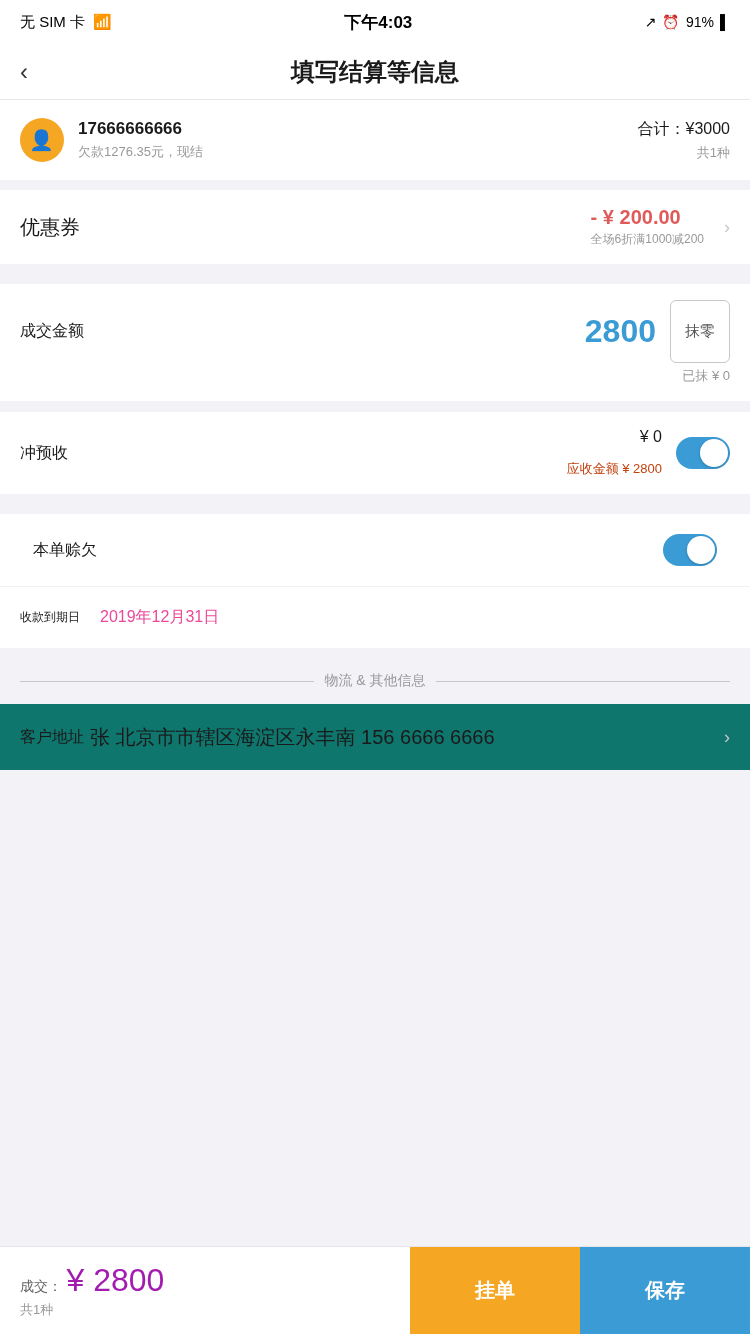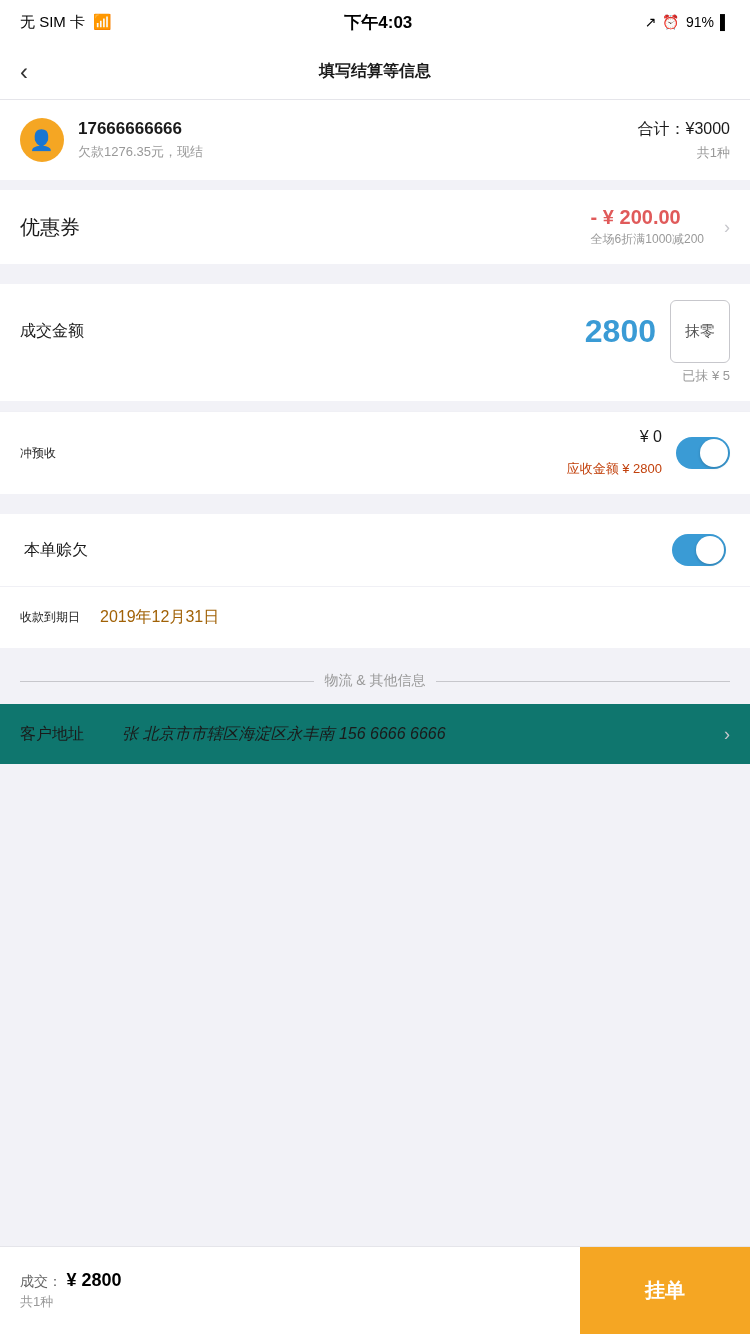--- a/index.html
+++ b/index.html
@@ -37,21 +37,21 @@
       position: relative;
     }
     .nav-back {
       position: absolute;
       left: 20px;
       font-size: 24px;
       color: #333;
       cursor: pointer;
     }
     .nav-title {
-      font-size: 16px;
+      font-size: 24px;
       font-weight: 600;
       color: #1a1a1a;
     }
     
     .content {
       padding-bottom: 100px;
     }
     
     .customer-card {
       background: #fff;
@@ -118,21 +118,21 @@
     .prepay-section {
       background: #fff;
       padding: 16px 20px;
       border-top: 1px solid #f0f0f5;
     }
     .prepay-row {
       display: flex;
       align-items: center;
       justify-content: space-between;
     }
-    .prepay-label { font-size: 12px; color: #1a1a1a; }
+    .prepay-label { font-size: 16px; color: #1a1a1a; }
     .prepay-right { display: flex; align-items: center; gap: 14px; }
     .prepay-value { font-size: 16px; color: #1a1a1a; text-align: right; }
     .prepay-sub { font-size: 13px; color: #c2410c; margin-top: 14px; text-align: right; }
     
     .toggle {
       width: 54px; height: 32px;
       background: #3a9bd5;
       border-radius: 16px;
       position: relative;
       cursor: pointer;
@@ -142,38 +142,38 @@
       width: 28px; height: 28px;
       background: #fff;
       border-radius: 50%;
       position: absolute;
       top: 2px; right: 2px;
       box-shadow: 0 1px 3px rgba(0,0,0,0.2);
     }
     
     .debt-section {
       background: #fff;
-      padding: 20px 24px;
+      padding: 20px 33px;
       display: flex;
       align-items: center;
       justify-content: space-between;
       margin-top: 10px;
       gap: 40px;
     }
     .debt-label { font-size: 16px; color: #1a1a1a; }
     
     .due-section {
       background: #fff;
       padding: 20px 20px;
       display: flex;
       align-items: center;
       border-top: 1px solid #f0f0f5;
     }
     .due-label { font-size: 12px; color: #1a1a1a; }
-    .due-value { font-size: 16px; color: #a16207; margin-left: 20px; }
+    .due-value { font-size: 16px; color: #ec4899; margin-left: 20px; }
     
     .logistics-divider {
       background: #f2f2f7;
       padding: 14px 20px;
       display: flex;
       align-items: center;
       justify-content: flex-start;
       gap: 10px;
       margin-top: 10px;
     }
@@ -182,39 +182,39 @@
     
     .address-section {
       background: #0f766e;
       padding: 18px 20px;
       display: flex;
       align-items: center;
       justify-content: space-between;
       margin-bottom: 10px;
     }
     .address-label { font-size: 16px; color: #1a1a1a; min-width: 70px; }
-    .address-value { font-size: 16px; color: #1a1a1a; flex: 1; margin-left: 32px; line-height: 1.5; font-style: italic; }
+    .address-value { font-size: 20px; color: #1a1a1a; flex: 1; margin-left: 0; line-height: 1.5; }
     
     .bottom-bar {
       position: fixed;
       bottom: 0;
       left: 0;
       width: 750px;
       height: 88px;
       background: #fff;
       display: flex;
       align-items: center;
       border-top: 1px solid #e5e5ea;
     }
     .bottom-summary {
       flex: 1;
       padding: 0 20px;
     }
     .bottom-total { font-size: 14px; color: #666; }
-    .bottom-amount { font-size: 18px; font-weight: 700; color: #000000; }
+    .bottom-amount { font-size: 32px; font-weight: 400; color: #a21caf; }
     .bottom-count { font-size: 13px; color: #999; margin-top: 2px; }
     .bottom-actions { display: flex; height: 100%; }
     .btn-hang {
       width: 170px;
       height: 100%;
       background: #f5a623;
       color: #fff;
       font-size: 20px;
       font-weight: 600;
       border: none;
@@ -294,21 +294,21 @@
   <div class="section-divider"></div>
 
   <div class="amount-section">
     <div class="amount-row">
       <span class="amount-label">成交金额</span>
       <div class="amount-right">
         <span class="amount-value">2800</span>
         <button class="round-btn">抹零</button>
       </div>
     </div>
-    <div class="amount-sub">已抹  ¥ 5</div>
+    <div class="amount-sub">已抹  ¥ 0</div>
   </div>
 
   <div class="prepay-section">
     <div class="prepay-row">
       <span class="prepay-label">冲预收</span>
       <div class="prepay-right">
         <div>
           <div class="prepay-value">¥ 0</div>
           <div class="prepay-sub">应收金额 ¥ 2800</div>
         </div>
@@ -348,14 +348,15 @@
 <div class="bottom-bar">
   <div class="bottom-summary">
     <div>
       <span class="bottom-total">成交：</span>
       <span class="bottom-amount">¥ 2800</span>
     </div>
     <div class="bottom-count">共1种</div>
   </div>
   <div class="bottom-actions">
     <button class="btn-hang">挂单</button>
+    <button class="btn-save">保存</button>
   </div>
 </div>
 
 </body></html>

